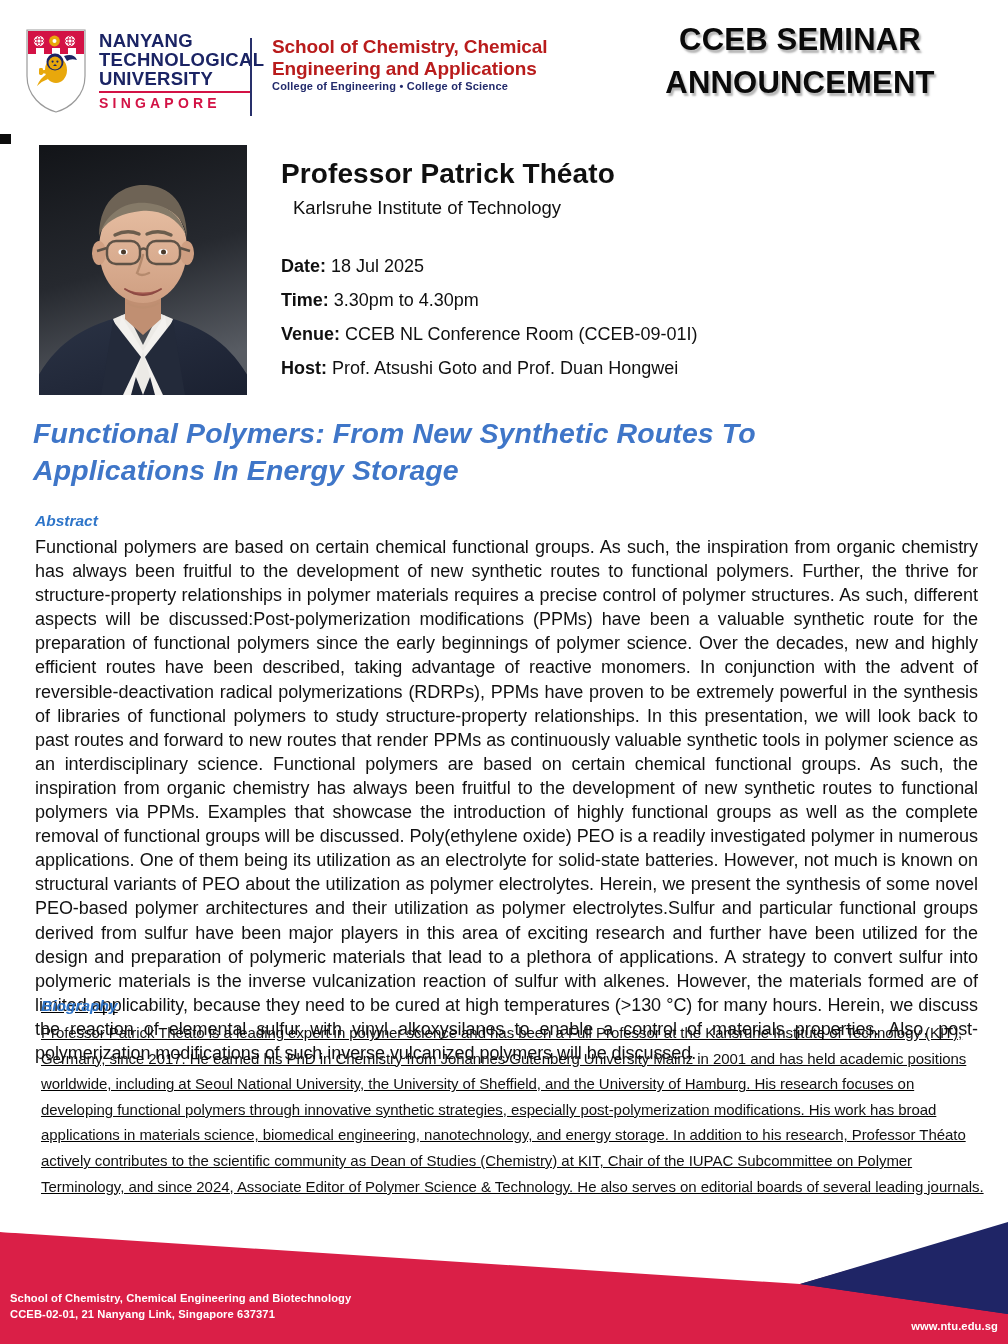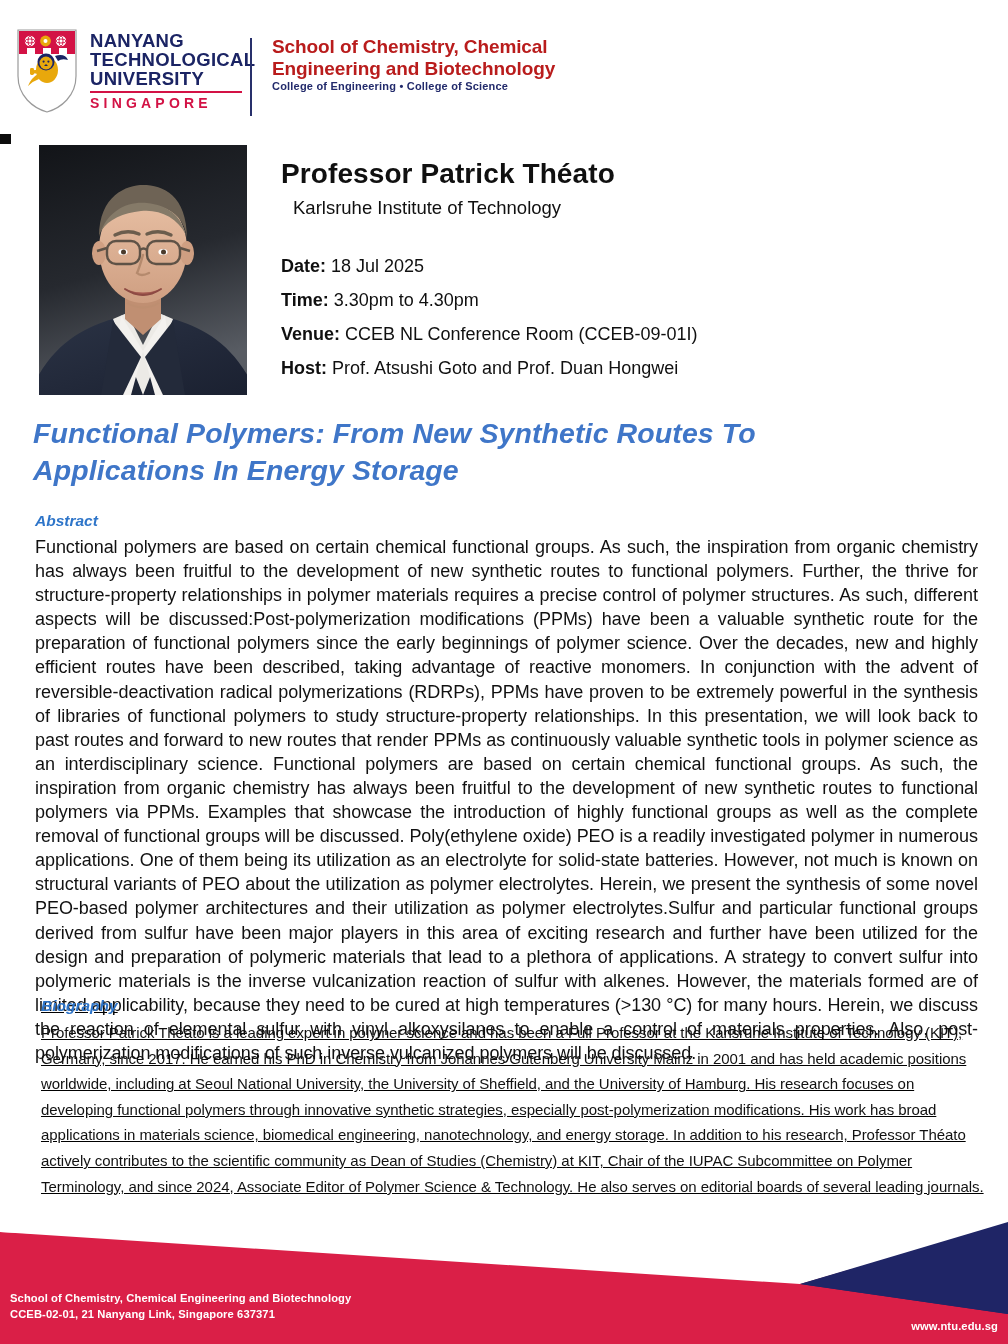--- a/index.html
+++ b/index.html
@@ -7,21 +7,21 @@
     width:1008px;height:1344px;
     background:#ffffff;
     font-family:"Liberation Sans", sans-serif;
     position:relative;overflow:hidden;
     -webkit-font-smoothing:antialiased;
   }
 
   
   .header{position:absolute;left:0;top:0;width:1008px;height:140px;}
 
-  .ntu-lockup{position:absolute;left:16px;top:28px;display:flex;align-items:center;}
+  .ntu-lockup{position:absolute;left:25px;top:28px;display:flex;align-items:center;}
   .crest{width:62px;height:86px;flex:0 0 auto;}
   .ntu-words{margin-left:12px;}
   .ntu-name{
     color:#1b2464;font-weight:bold;font-size:18.5px;line-height:19px;
     letter-spacing:0.3px;font-family:"Liberation Sans", sans-serif;
   }
   .ntu-rule{height:2.5px;background:#d31245;margin:3px 0 2px 0;width:152px;}
   .ntu-sg{color:#d31245;font-weight:bold;font-size:14px;letter-spacing:4.2px;}
 
   .hdr-divider{position:absolute;left:250px;top:38px;width:1.6px;height:78px;background:#28306b;}
@@ -128,24 +128,25 @@
       <div class="ntu-name">UNIVERSITY</div>
       <div class="ntu-rule"></div>
       <div class="ntu-sg">SINGAPORE</div>
     </div>
   </div>
 
   <div class="hdr-divider"></div>
 
   <div class="school-lockup">
     <div class="school-line">School of Chemistry, Chemical</div>
-    <div class="school-line">Engineering and Biotechnology</div>
+    <div class="school-line">Engineering and Applications</div>
     <div class="school-sub">College of Engineering • College of Science</div>
   </div>
 
+  <div class="announce">CCEB SEMINAR ANNOUNCEMENT</div>
   <div class="corner-mark"></div>
 </div>
 
 <div class="portrait">
   <svg viewBox="0 0 208 250">
     <defs>
       <linearGradient id="bgG" x1="0" y1="0" x2="0.25" y2="1">
         <stop offset="0%" stop-color="#121418"></stop>
         <stop offset="55%" stop-color="#26292f"></stop>
         <stop offset="100%" stop-color="#585c63"></stop>

